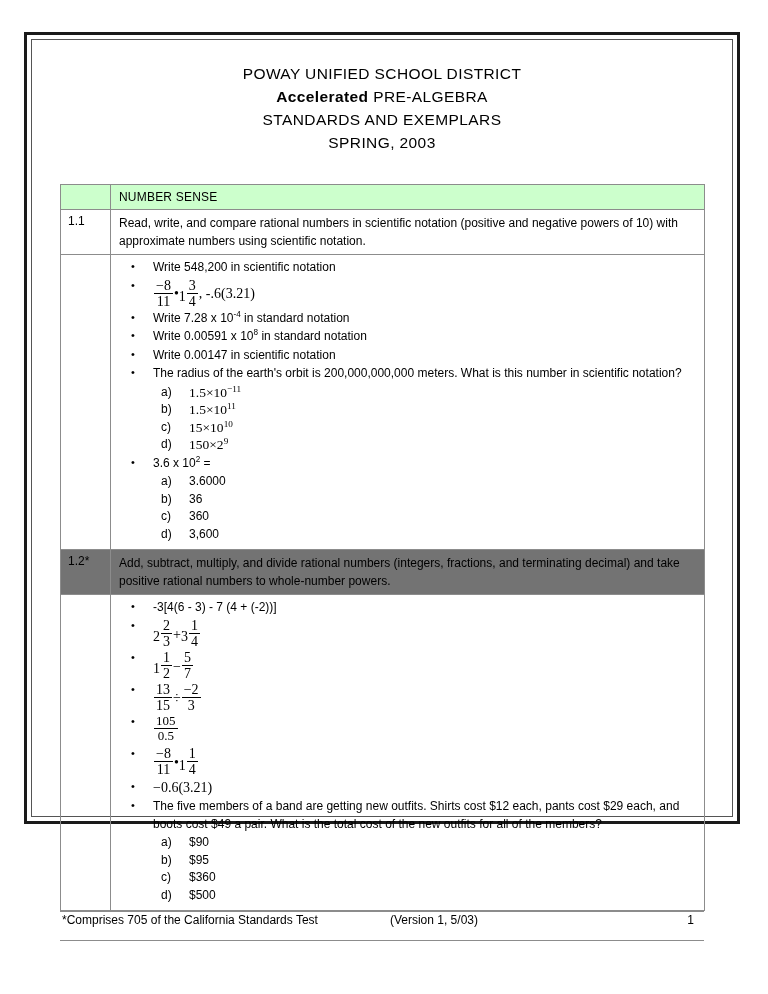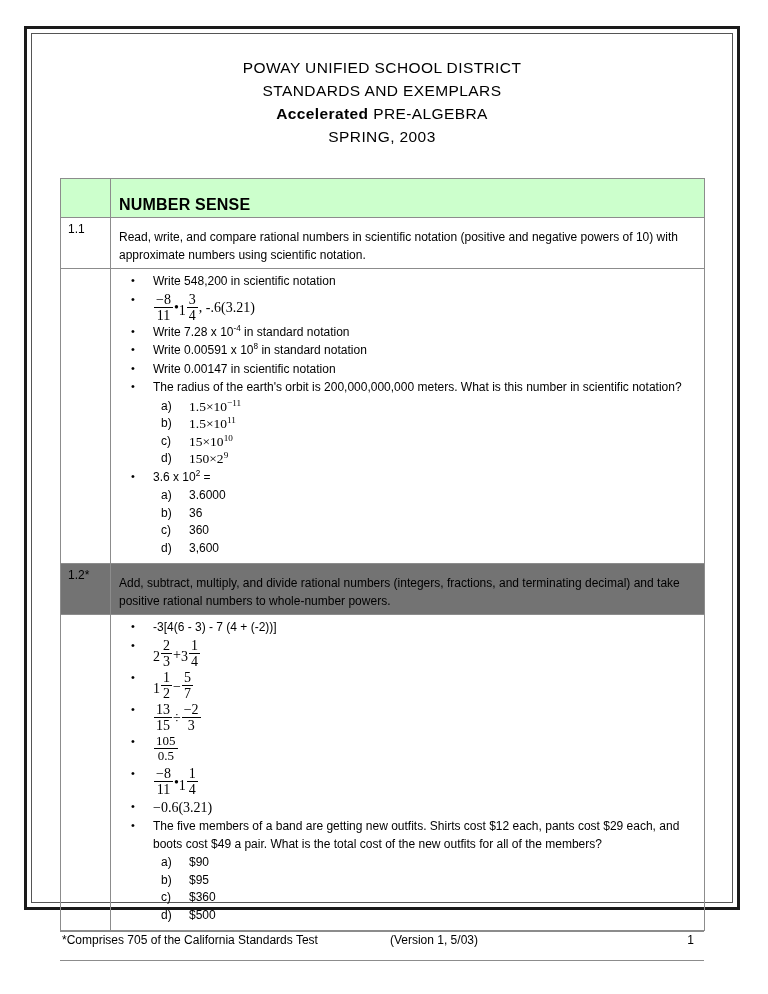--- a/index.html
+++ b/index.html
@@ -12,23 +12,23 @@
     height: 994px;
     font-family: "Liberation Sans", sans-serif;
     color: #000000;
     overflow: hidden;
   }
 
   
   .page-outer {
     position: absolute;
     left: 24px;
-    top: 26px;
+    top: 32px;
     width: 716px;
-    height: 884px;
+    height: 792px;
     border: 3px solid #1a1a1a;
     box-sizing: border-box;
     background: #ffffff;
   }
   .page-inner {
     position: absolute;
     left: 4px;
     top: 4px;
     right: 4px;
     bottom: 4px;
@@ -77,31 +77,31 @@
   col.col-body { width: 594px; }
 
   .cell-num {
     font-size: 12px;
     line-height: 17px;
     padding: 3px 0 3px 7px;
   }
   .cell-text {
     font-size: 12px;
     line-height: 17.5px;
-    padding: 11px 6px 4px 8px;
+    padding: 5px 6px 4px 8px;
   }
 
   
   tr.band-green td { background: #CCFFCC; }
   tr.band-pink  td { background: #737373; }
   .band-title {
-    font-weight: bold;
-    font-size: 16px;
+    font-weight: normal;
+    font-size: 12px;
     line-height: 18px;
-    padding: 17px 6px 3px 8px;
+    padding: 3px 6px 3px 8px;
     letter-spacing: 0.2px;
   }
 
   
   ul.exemplars {
     list-style: none;
     margin: 0;
     padding: 4px 4px 5px 0;
   }
   ul.exemplars > li {
@@ -181,24 +181,24 @@
 
 <div class="page-outer">
   <div class="page-inner">
     <div class="page-content">
 
       <div class="title-block">
         <div class="title-line">
           <span>POWAY UNIFIED SCHOOL DISTRICT</span>
         </div>
         <div class="title-line">
-          <span>STANDARDS AND EXEMPLARS</span>
+          <span class="accent">Accelerated</span><span> PRE-ALGEBRA</span>
         </div>
         <div class="title-line">
-          <span class="accent">Accelerated</span><span> PRE-ALGEBRA</span>
+          <span>STANDARDS AND EXEMPLARS</span>
         </div>
         <div class="title-line">
           <span>SPRING, 2003</span>
         </div>
       </div>
 
       <table class="standards">
         <colgroup>
           <col class="col-num">
           <col class="col-body">

